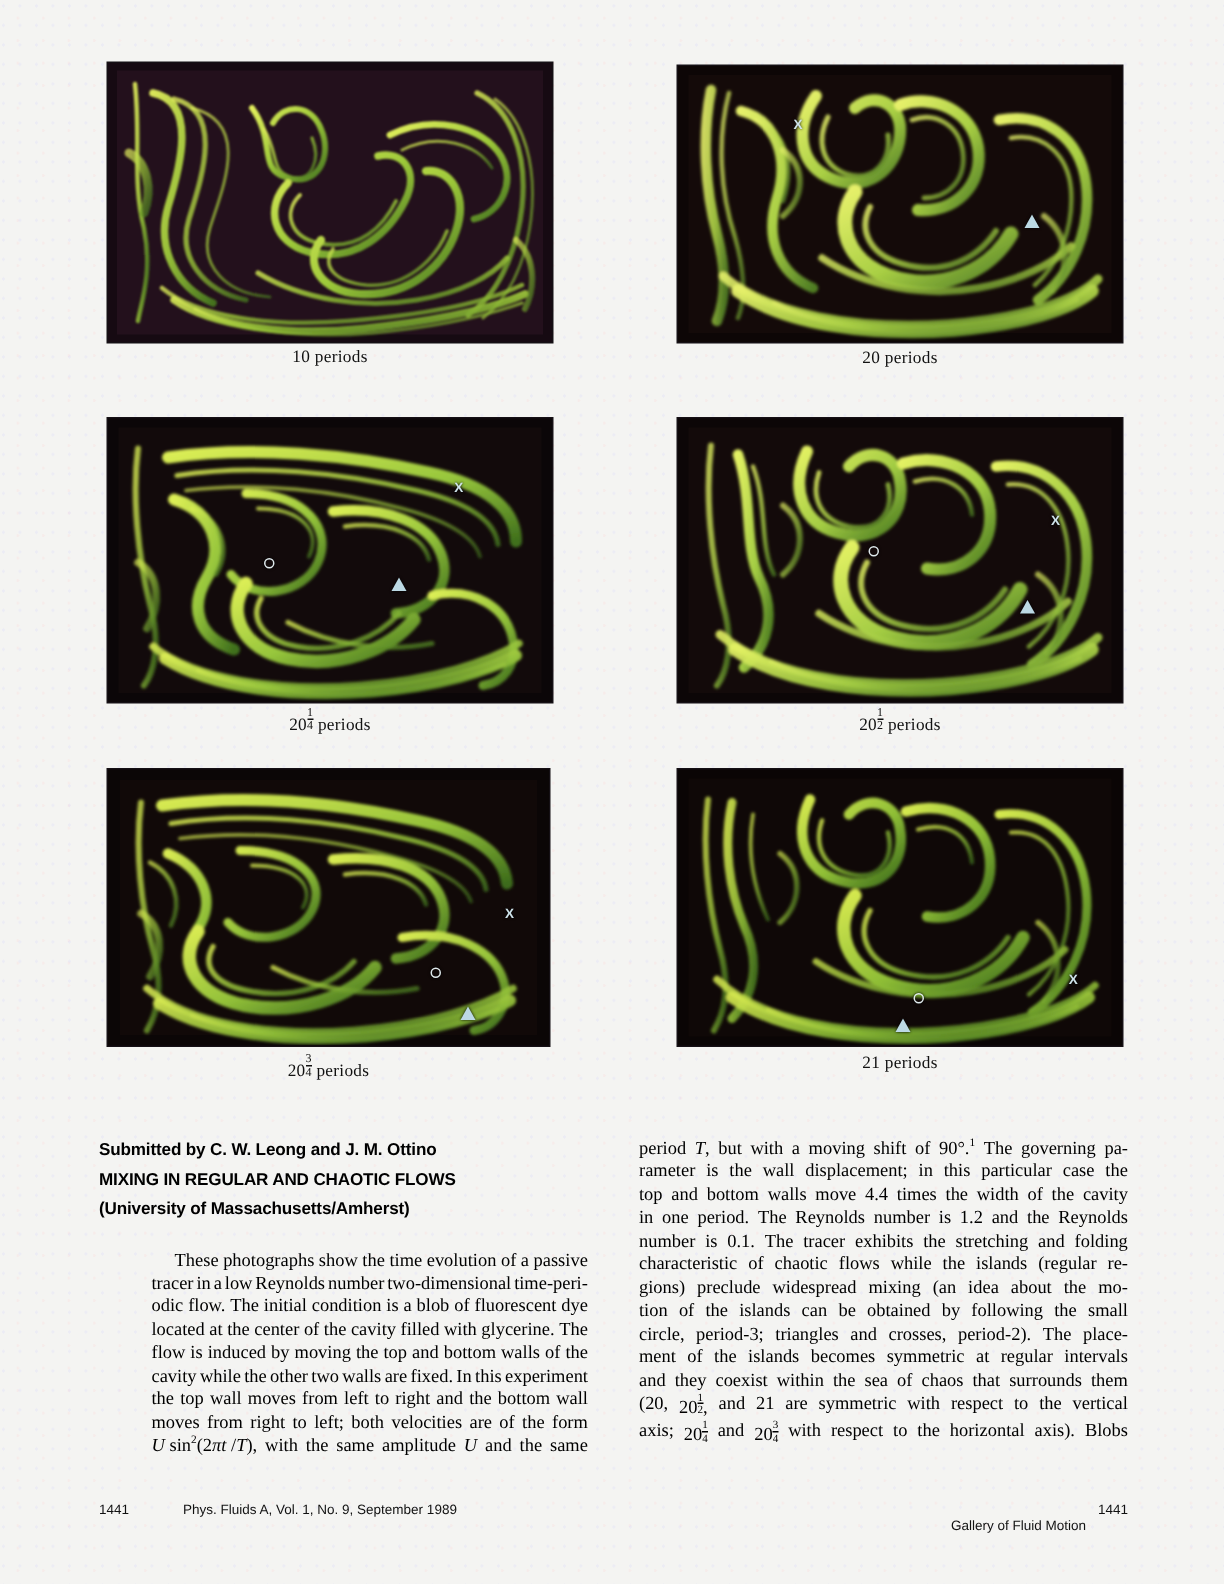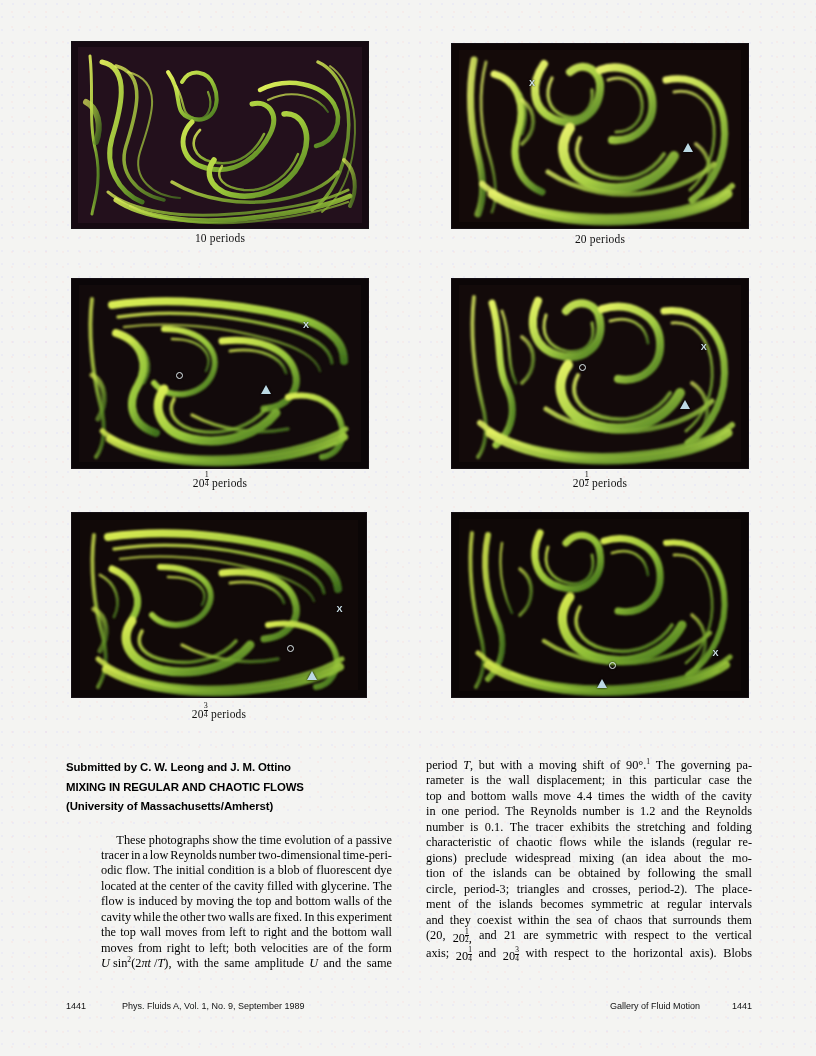--- a/index.html
+++ b/index.html
@@ -73,21 +73,21 @@
   .it{font-style:italic;}
   sup{font-size:7.6px;vertical-align:super;line-height:0;}
   .ffrac{display:inline-block;font-size:7.4px;line-height:1;text-align:center;vertical-align:-0.1em;}
   .ffrac .n{display:block;}
   .ffrac .d{display:block;border-top:1px solid #000;}
   
   .footer{position:absolute;left:66px;top:1001px;width:686px;height:14px;
     font-family:"Liberation Sans", sans-serif;font-size:9px;color:#111;}
   .footer .fl{position:absolute;left:0;}
   .footer .fm{position:absolute;left:56px;}
-  .footer .fr{position:absolute;right:52px;}
+  .footer .fr{position:absolute;right:28px;margin-top:11px;}
   .footer .fp{position:absolute;right:0;}
 </style>
 </head>
 <body>
 
 <div class="page">
 
   <div class="grid">
 
     <div class="cell" style="left:72px;top:42px;width:296px;height:186px;text-decoration:underline;">
@@ -345,20 +345,23 @@
             <path d="M60,160 C94,176 140,182 182,179 C218,176 246,168 266,158" stroke-width="2.8" opacity=".7"></path>
             <path d="M92,128 C122,148 162,154 196,148 C224,143 246,132 258,120" stroke-width="4.5" opacity=".82"></path>
             <path d="M68,56 C84,68 82,90 68,102" stroke-width="3.6" opacity=".7"></path>
             <path d="M240,102 C256,114 258,138 244,154" stroke-width="3.6" opacity=".7"></path>
           </g>
         </svg>
         <span class="marker x" style="left:88%;top:74%;">X</span>
         <span class="marker tri" style="left:49%;top:90%;"></span>
         <span class="marker cir" style="left:53%;top:81%;"></span>
       </div>
+      <div class="caption" style="top:190px;">
+        <span>21</span><span>&nbsp;</span><span>periods</span>
+      </div>
     </div>
 
   </div>
 
   <div class="text-area">
 
     <div class="col left">
       <div class="hdr">Submitted by C. W. Leong and J. M. Ottino</div>
       <div class="hdr">MIXING IN REGULAR AND CHAOTIC FLOWS</div>
       <div class="hdr">(University of Massachusetts/Amherst)</div>

